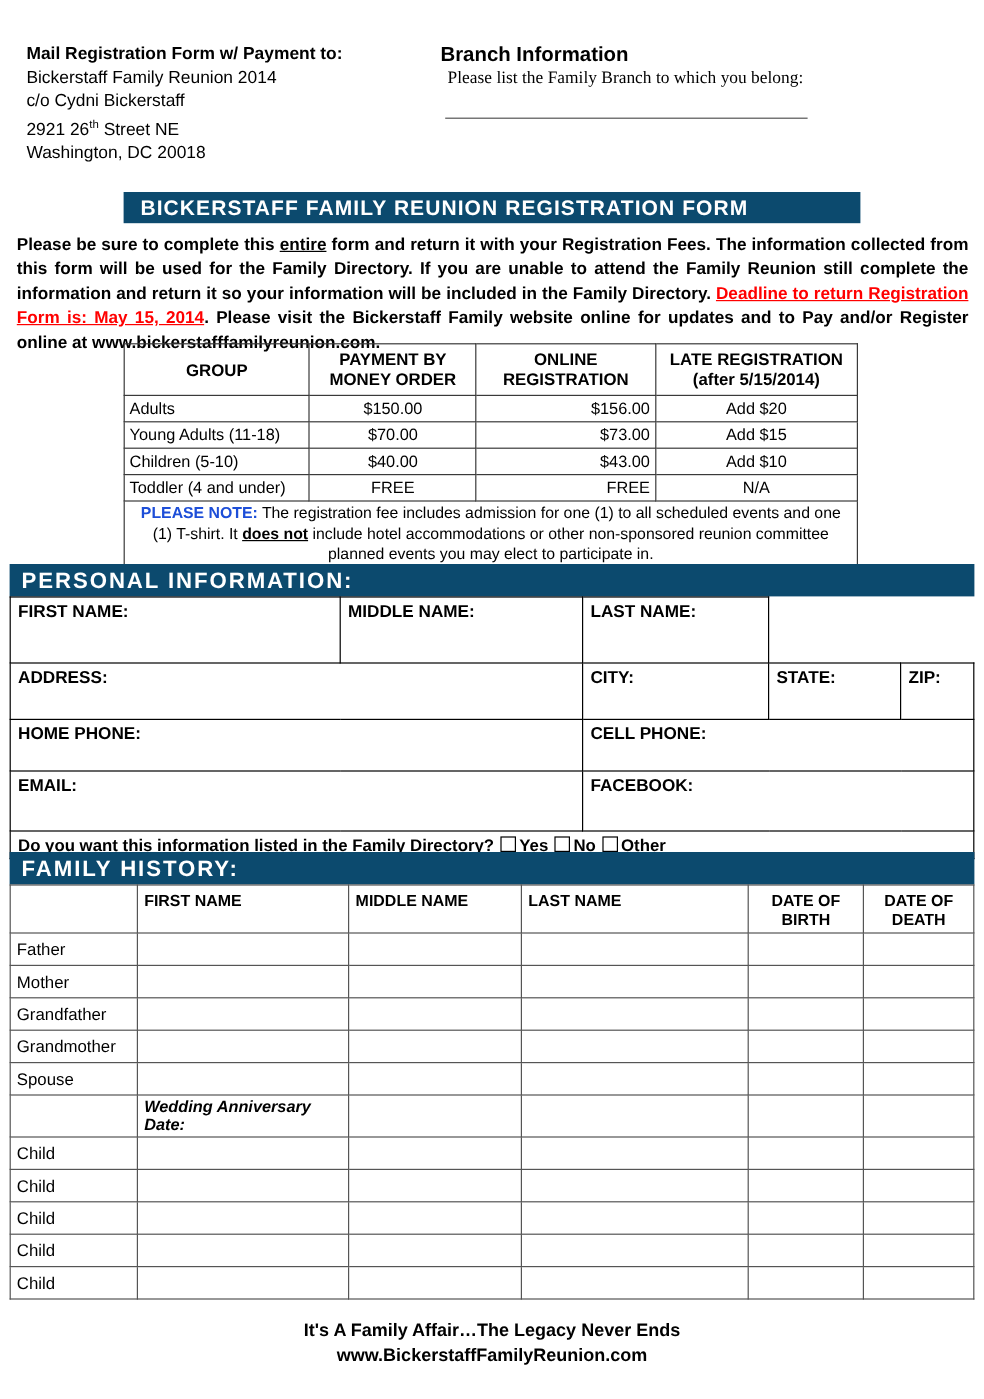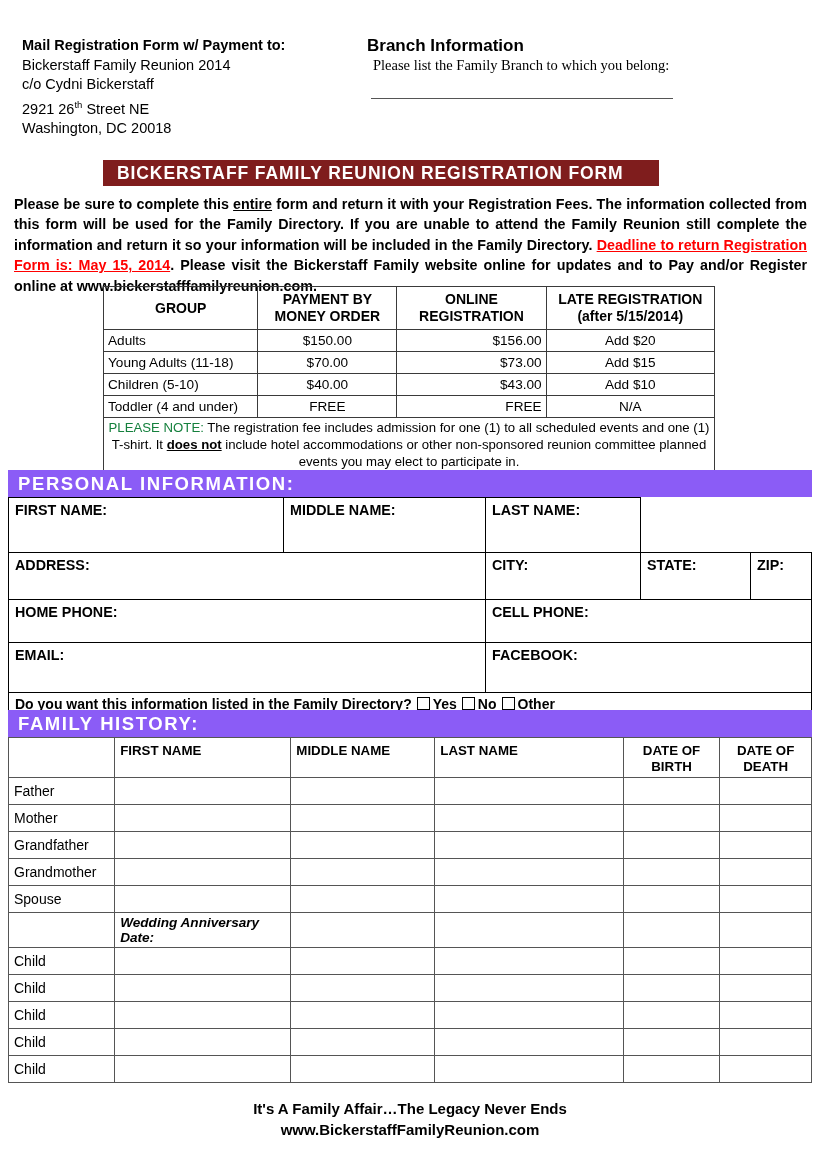--- a/index.html
+++ b/index.html
@@ -67,23 +67,23 @@
   .sup {
     font-size: 9.5px;
     vertical-align: super;
   }
 
   
   .title-banner {
     position: absolute;
     top: 160px;
     left: 103px;
-    width: 556px;
+    width: 614px;
     height: 26px;
-    background: #7f1d1d;
+    background: #0c4a6e;
     color: #ffffff;
     font-weight: bold;
     font-size: 17.5px;
     letter-spacing: 0.9px;
     display: flex;
     align-items: center;
     padding-left: 14px;
     box-sizing: border-box;
   }
 
@@ -132,26 +132,26 @@
   .pt-group { width: 150px; text-align: left; padding-left: 5px; }
   .pt-money { width: 133px; text-align: center; }
   .pt-online { width: 142px; text-align: right; }
   .pt-late { width: 162px; text-align: center; }
   .note-cell {
     text-align: center;
     font-size: 13.2px;
     line-height: 17.5px;
     padding: 3px 8px 5px 8px;
   }
-  .note-cell .pn { color: #15803d; font-weight: normal; }
+  .note-cell .pn { color: #1d4ed8; font-weight: bold; }
   .note-cell .dn { font-weight: bold; text-decoration: underline; }
 
   
   .sec-banner {
-    background: #8b5cf6;
+    background: #0c4a6e;
     color: #ffffff;
     font-weight: bold;
     font-size: 18.5px;
     letter-spacing: 1.6px;
     height: 27px;
     display: flex;
     align-items: center;
     padding-left: 10px;
     box-sizing: border-box;
   }

